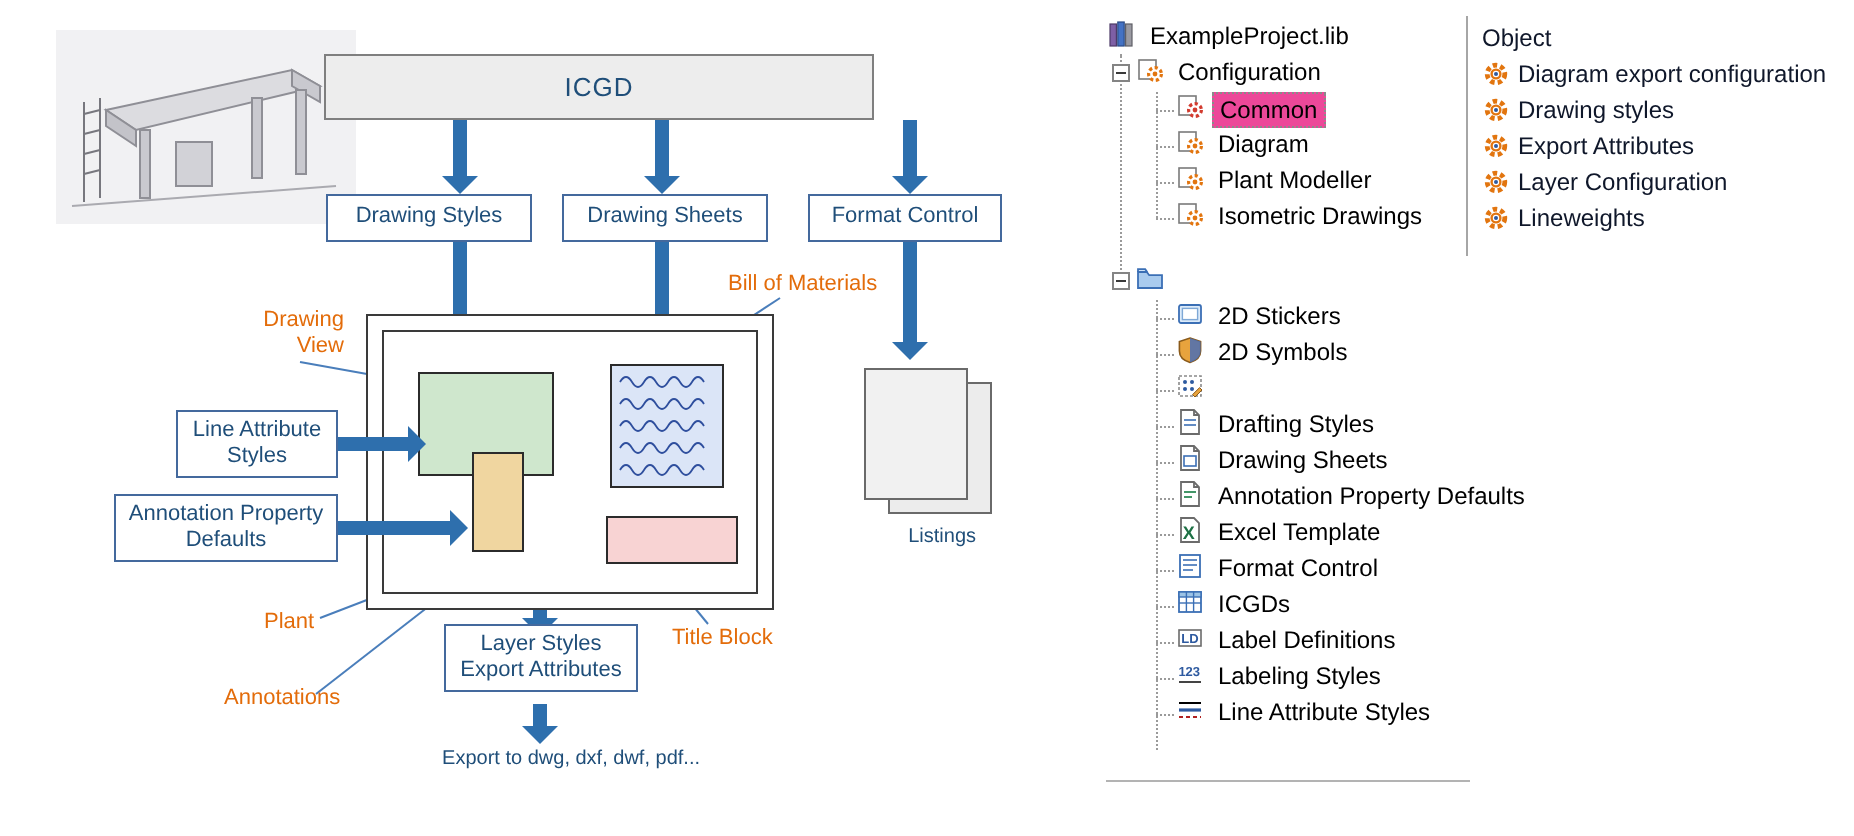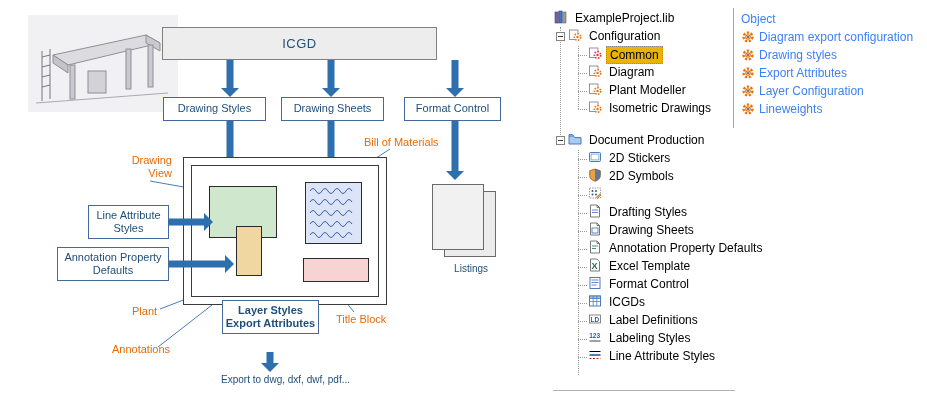--- a/index.html
+++ b/index.html
@@ -30,29 +30,29 @@
   .page{position:absolute;width:52px;height:66px;border:1px solid #6a6a6a;background:#ececec;box-sizing:border-box;}
   .page.front{background:#f1f1f1;}
 
   
   .tree{position:absolute;left:552px;top:10px;width:200px;font-size:12px;color:#000;}
   .trow{height:18px;display:flex;align-items:flex-start;position:relative;white-space:nowrap;}
   .l0{padding-left:2px;} .l1{padding-left:16px;} .l2{padding-left:36px;}
   .l2::before{content:"";position:absolute;left:26px;top:9px;width:9px;border-top:1px dotted #9a9a9a;}
   .tgap{height:14px;}
   .tlabel{padding:1px 3px;}
-  .sel{border:1px dotted #8a8a8a;background:#eab308;}
+  .sel{border:1px dotted #8a8a8a;background:#ec4899;}
   .i{width:14px;height:14px;margin-right:4px;flex:none;display:block;}
   .exp{position:absolute;left:4px;width:9px;height:9px;border:1px solid #848484;background:#fff;box-sizing:border-box;}
   .exp::before{content:"";position:absolute;left:1px;right:1px;top:3px;border-top:1px solid #3a3a3a;}
   .guide{position:absolute;width:0;border-left:1px dotted #9a9a9a;}
   .vdivider{position:absolute;left:733px;top:8px;width:1px;height:120px;background:#a6a6a6;}
   .hline{position:absolute;left:553px;top:390px;width:182px;height:1px;background:#b3b3b3;}
 
-  .objpanel{position:absolute;left:741px;top:10px;width:184px;font-size:12px;color:#3b82f6;}
+  .objpanel{position:absolute;left:741px;top:10px;width:184px;font-size:12px;color:#0f172a;}
   .orow{height:18px;display:flex;align-items:center;white-space:nowrap;}
 </style>
 </head>
 <body>
 
 <div class="screen">
 
   <div>
 
     <div class="img3d">
@@ -165,21 +165,21 @@
       </div>
 
     <div class="page" style="left:444px;top:191px;"></div>
     <div class="page front" style="left:432px;top:184px;"></div>
     <div class="btext" style="left:428px;top:263px;width:60px;">Listings</div>
 
     <div class="arrow-v" style="left:261px;top:305px;height:13px;">
         <div class="shaft"></div>
         <div class="head"></div>
       </div>
-    <div class="dbox" style="left:222px;top:300px;width:97px;height:34px;flex-direction:column;font-weight:bold;">
+    <div class="dbox" style="left:222px;top:312px;width:97px;height:34px;flex-direction:column;">
       <span style="display:block;">Layer Styles</span>
       <span style="display:block;">Export Attributes</span>
     </div>
     <div class="arrow-v" style="left:261px;top:352px;height:20px;">
         <div class="shaft"></div>
         <div class="head"></div>
       </div>
     <div class="btext" style="left:190px;top:374px;width:160px;">Export to dwg, dxf, dwf, pdf...</div>
   </div>
 
@@ -242,21 +242,20 @@
     </div>
 
     <div class="tgap"></div>
 
     <div class="trow l1">
       <span class="exp" style="top:4px;"></span>
       <svg class="i" viewBox="0 0 14 14">
         <path d="M1 4 V2.6 h3.6 l1 1.4" fill="#cfe3f7" stroke="#3b6fb5" stroke-width=".9"></path>
         <path d="M1 4 h4.4 l1.2 1.6 H13 V12 H1 Z" fill="#a9cbee" stroke="#3b6fb5" stroke-width=".9"></path>
       </svg>
-      <span class="tlabel">Document Production</span>
     </div>
 
     <div class="trow l2">
       <svg class="i" viewBox="0 0 14 14">
         <rect x="1.5" y="2.5" width="11" height="9" rx="1" fill="#dcebfa" stroke="#3b6fb5" stroke-width=".9"></rect>
         <rect x="3.2" y="4.2" width="7.6" height="5.6" fill="#fff" stroke="#7fa8d6" stroke-width=".7"></rect>
       </svg>
       <span class="tlabel">2D Stickers</span>
     </div>
     <div class="trow l2">

